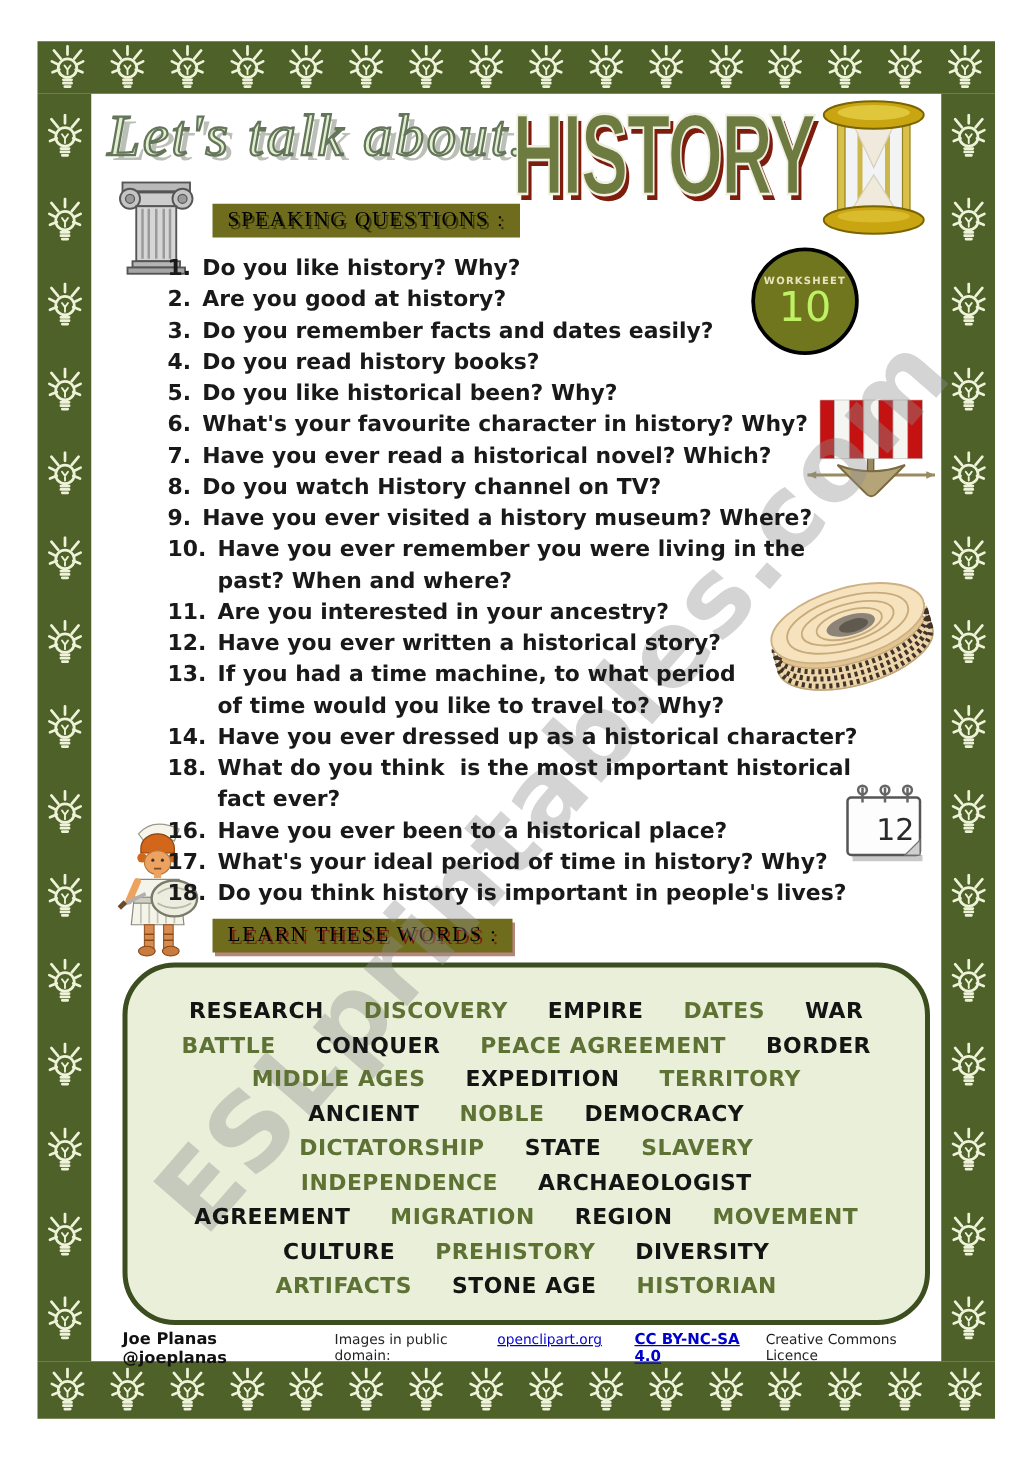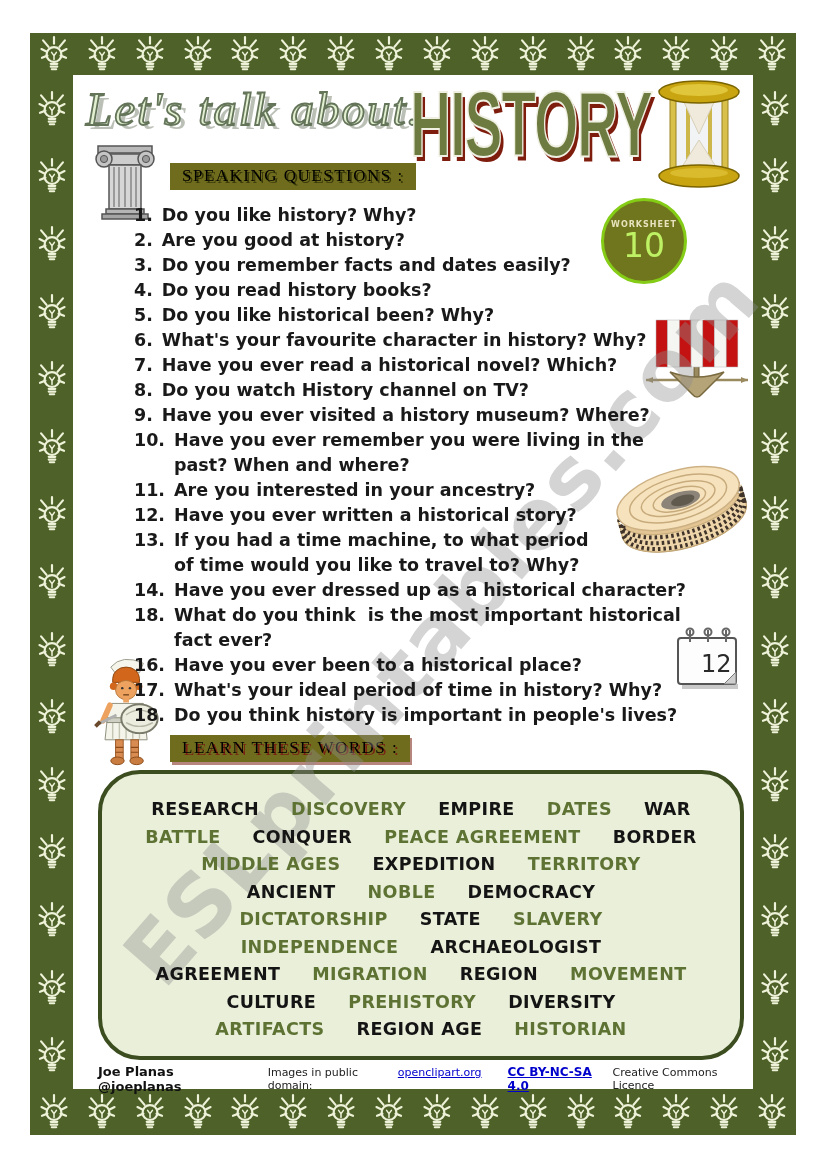--- a/index.html
+++ b/index.html
@@ -22,21 +22,21 @@
     color:#6d7b41;-webkit-text-stroke:2px #f0f0e2;text-shadow:5px 5px 0 #7e1d0e;
     transform:scaleX(0.62);transform-origin:left top;}
   
   .bar{position:absolute;z-index:2;background:#6f6d1d;color:#000000;
     font-family:"Liberation Serif",serif;font-weight:normal;font-size:17px;letter-spacing:1.5px;
     padding:3px 12px 4px;white-space:nowrap;}
   .bar-speaking{left:170px;top:163px;text-shadow:2px 2px 0 #38380a;}
   .bar-learn{left:170px;top:735px;text-shadow:2px 2px 0 #7a2013;box-shadow:2px 3px 0 rgba(122,32,19,0.55);}
   
   .badge{position:absolute;left:601px;top:198px;width:86px;height:86px;border-radius:50%;z-index:2;
-    background:#70761e;border:3px solid #84cc16;box-sizing:border-box;
+    background:#70761e;border:3px solid #000000;box-sizing:border-box;
     display:flex;flex-direction:column;justify-content:center;align-items:center;}
   .badge-label{font-size:8px;letter-spacing:1px;color:#e8e3bd;font-weight:bold;}
   .badge-num{font-size:33px;font-weight:normal;color:#bef264;line-height:34px;}
   
   .questions{position:absolute;left:134px;top:203px;width:616px;z-index:4;}
   .q{display:flex;align-items:flex-start;font-weight:bold;font-size:17.5px;line-height:25px;color:#191919;}
   .qnum{flex:0 0 auto;margin-right:9px;}
   .qtext{white-space:pre-wrap;}
   
   .vocab-box{position:absolute;left:98px;top:770px;width:646px;height:290px;z-index:2;box-sizing:border-box;
@@ -507,21 +507,21 @@
         <span class="vw black">REGION</span>
         <span class="vw olive">MOVEMENT</span>
       </div>
       <div class="vrow">
         <span class="vw black">CULTURE</span>
         <span class="vw olive">PREHISTORY</span>
         <span class="vw black">DIVERSITY</span>
       </div>
       <div class="vrow">
         <span class="vw olive">ARTIFACTS</span>
-        <span class="vw black">REGION AGE</span>
+        <span class="vw black">STONE AGE</span>
         <span class="vw olive">HISTORIAN</span>
       </div>
     </div>
 
   <div class="watermark">ESLprintables.com</div>
 
   <div class="footer">
     <span class="author">Joe Planas @joeplanas</span>
     <span class="imgnote">Images in public domain:</span>
     <a class="link">openclipart.org</a>

